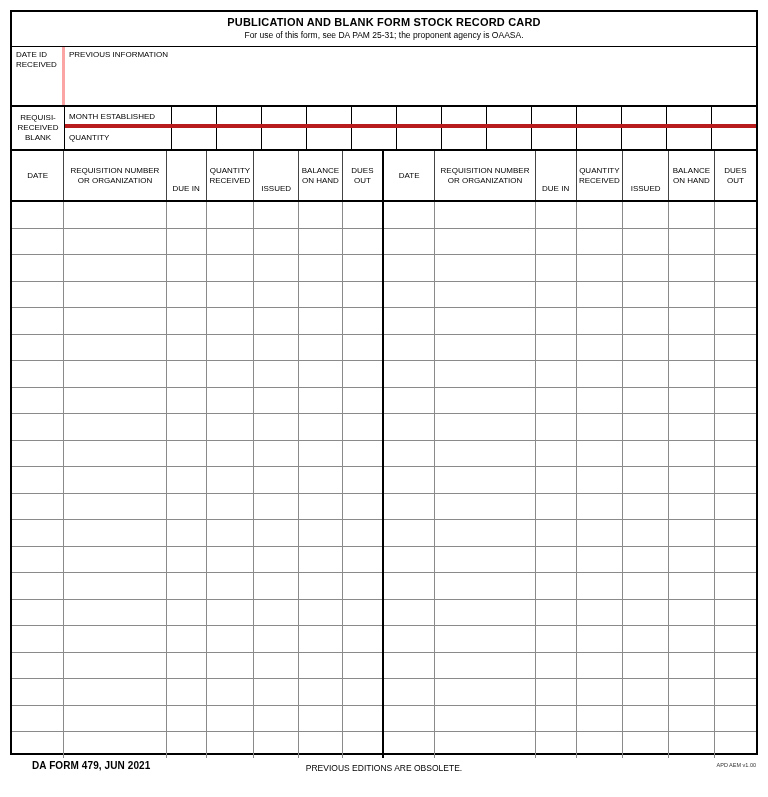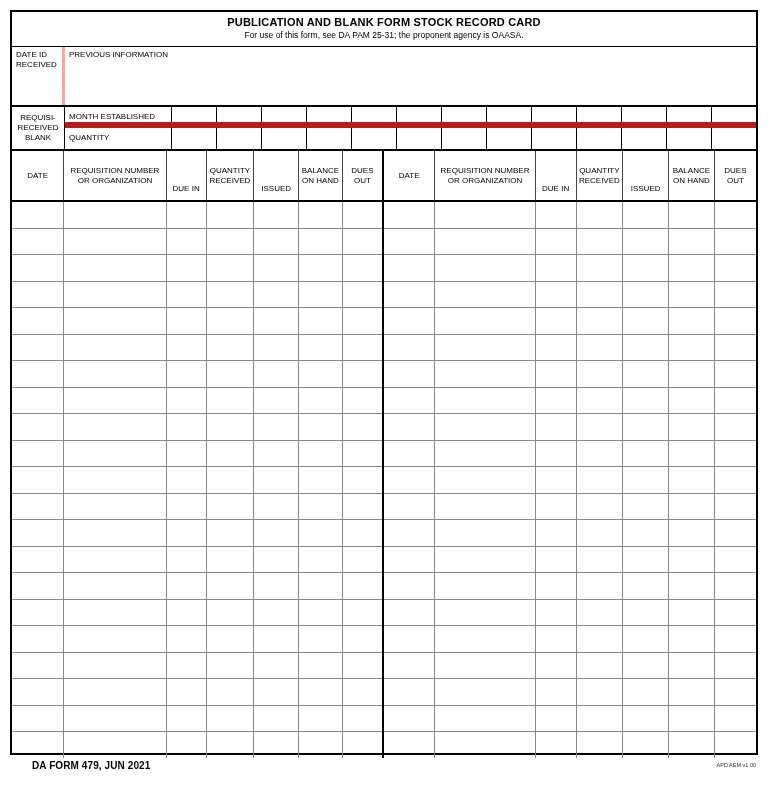--- a/index.html
+++ b/index.html
@@ -121,21 +121,21 @@
   .req-right {
     flex: 1;
     display: flex;
     flex-direction: column;
   }
   .req-subrow {
     display: flex;
     height: 22px;
     box-sizing: border-box;
   }
-  .req-subrow.first { border-bottom: 6px solid #b91c1c; }
+  .req-subrow.first { border-bottom: 4px solid #b91c1c; }
   .req-name-cell {
     width: 107px;
     box-sizing: border-box;
     border-right: 1px solid #000;
     padding: 5px 0 0 4px;
     font-size: 8px;
     line-height: 10px;
   }
   .req-slot {
     box-sizing: border-box;
@@ -675,16 +675,17 @@
             <td></td>
             <td></td>
           </tr>
         </tbody>
     </table>
 
   </div>
 
   <div class="footer">
     <div class="footer-left">DA FORM 479, JUN 2021</div>
+    <div class="footer-center">PREVIOUS EDITIONS ARE OBSOLETE.</div>
     <div class="footer-right">APD AEM v1.00</div>
   </div>
 
 </div>
 
 </body></html>

